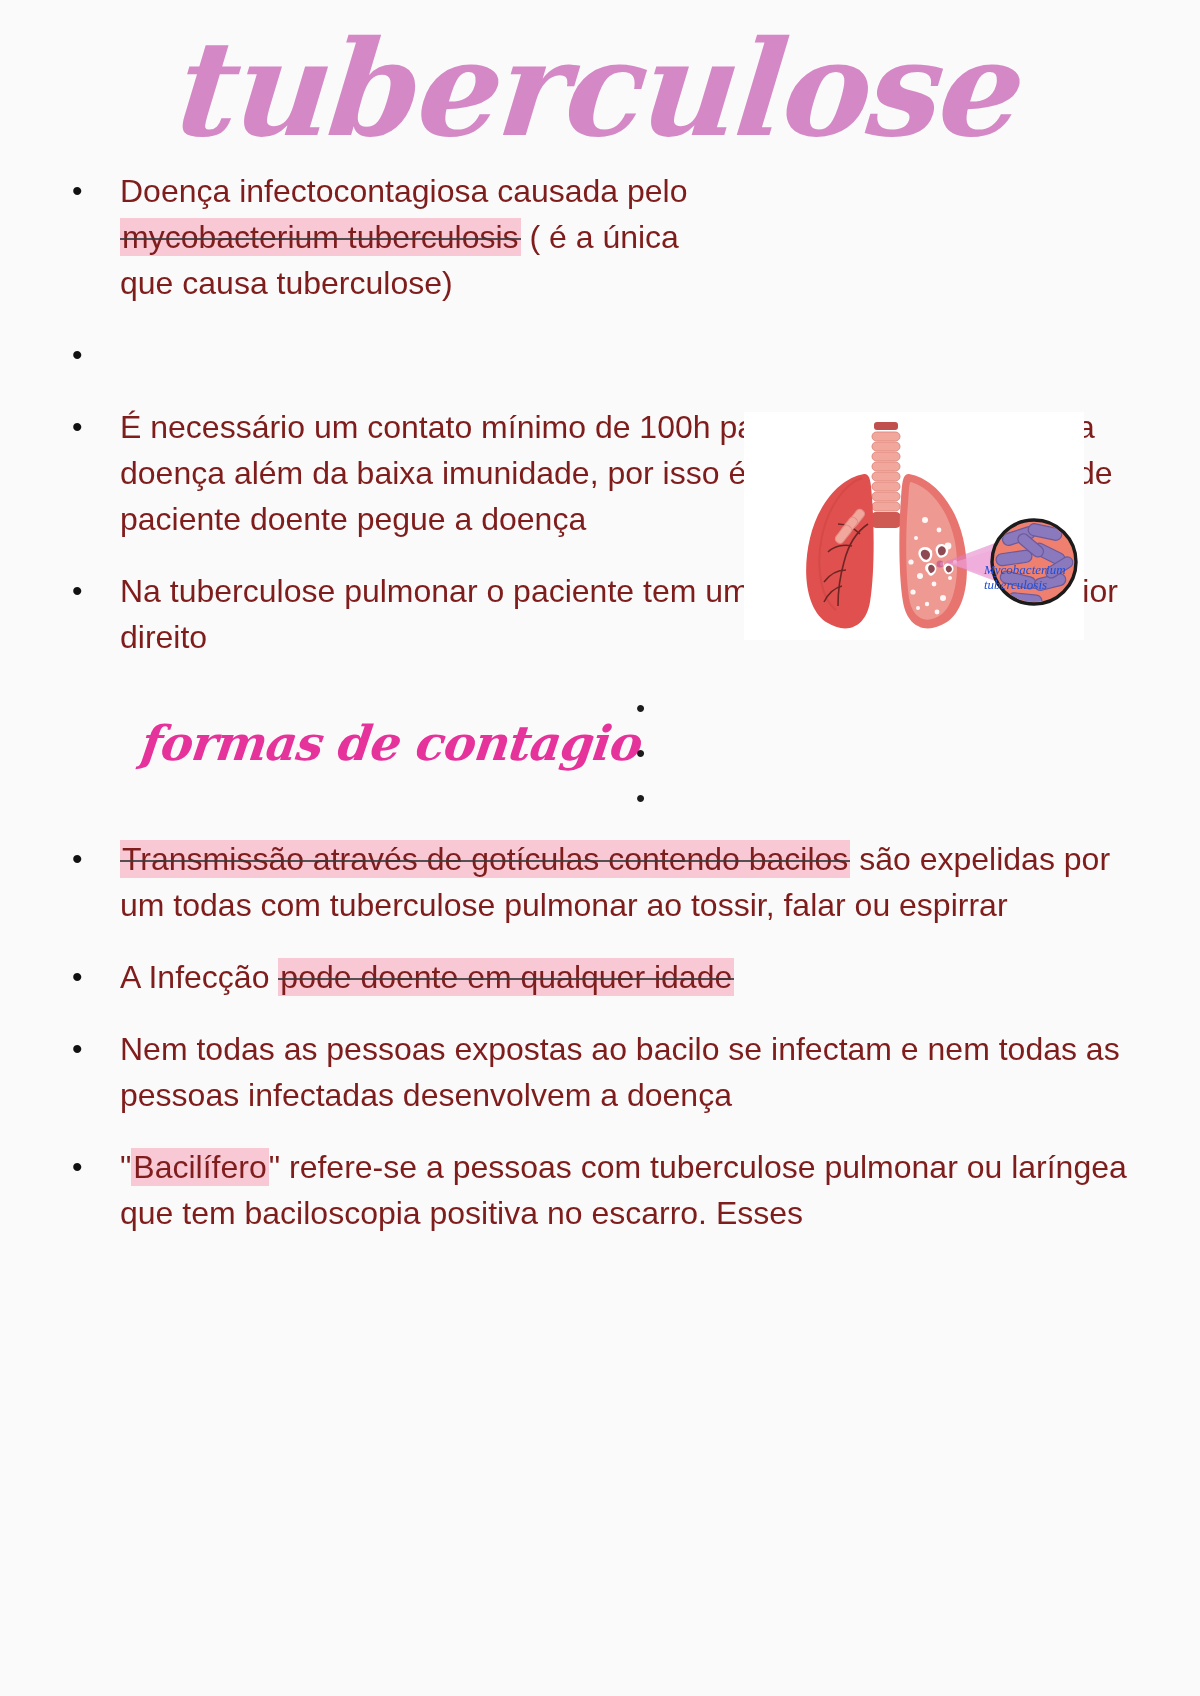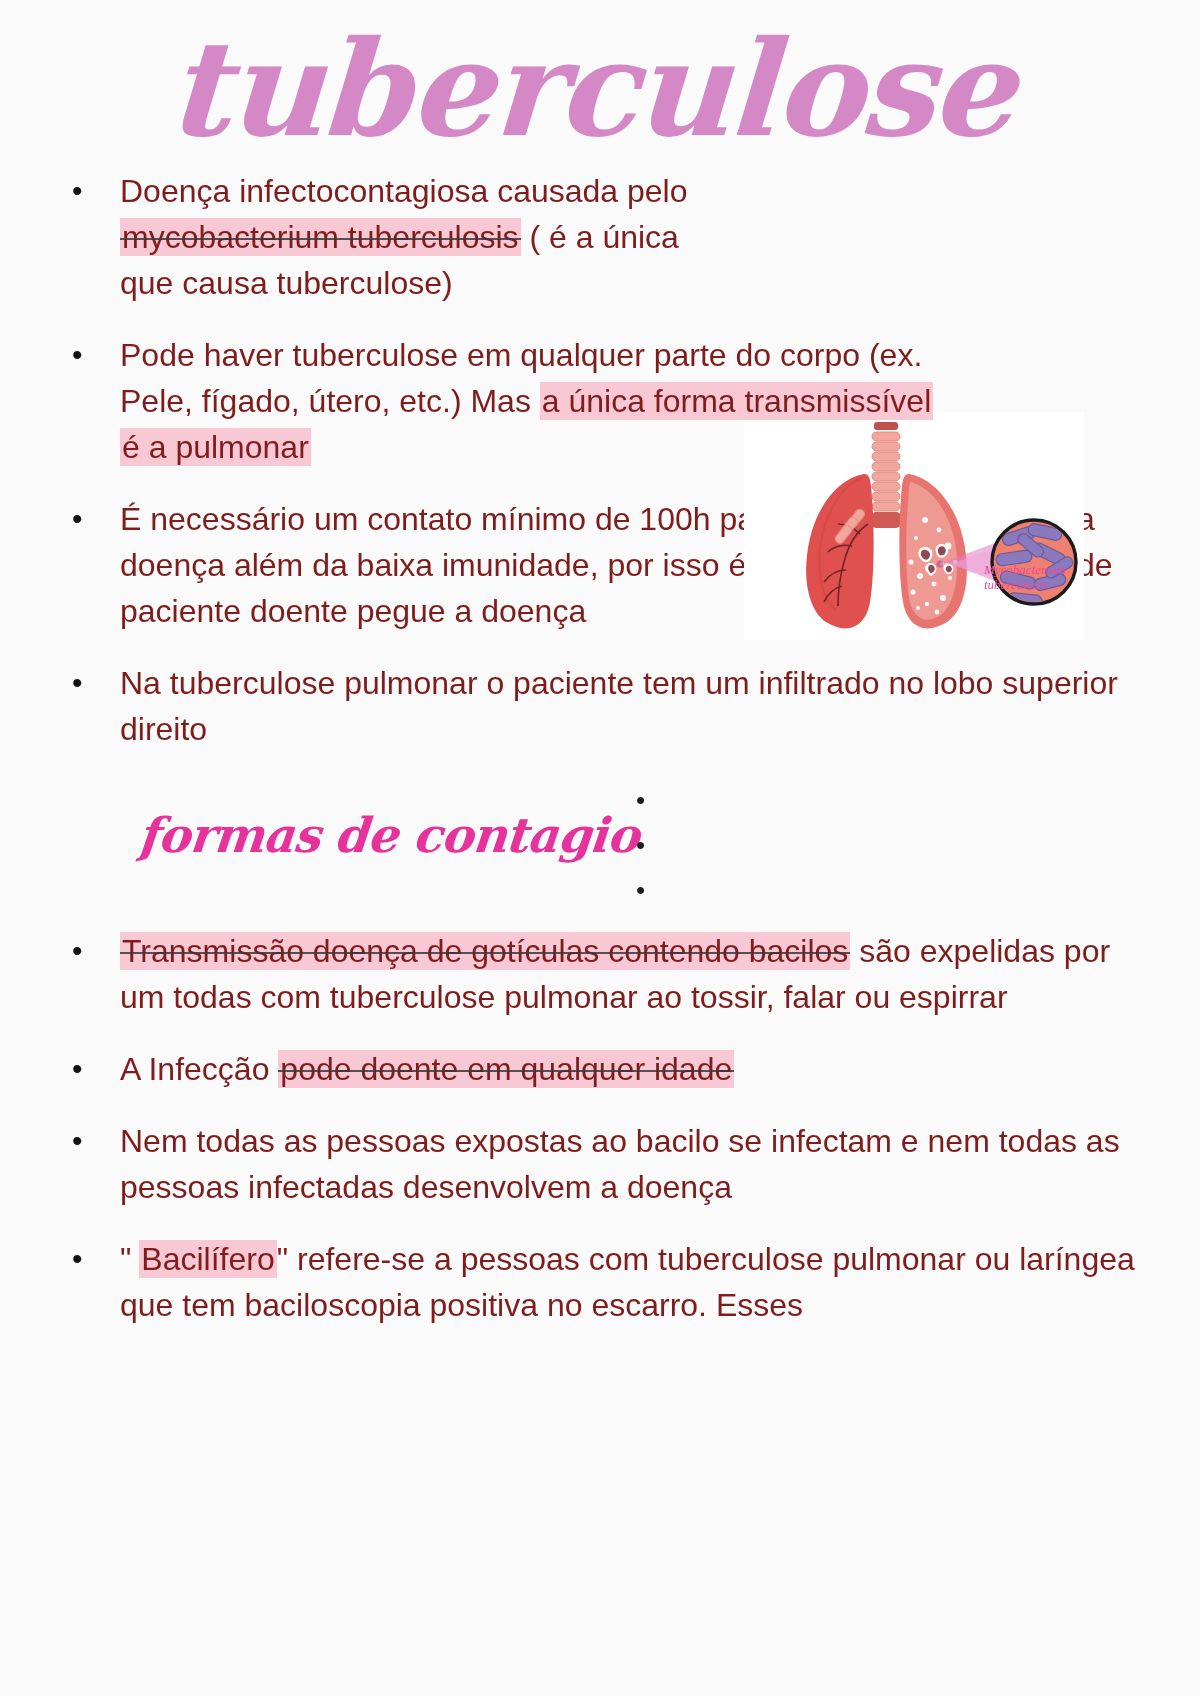--- a/index.html
+++ b/index.html
@@ -60,21 +60,20 @@
   .bullet-text {
     flex: 1 1 auto;
     font-size: 32px;
     line-height: 46px;
     color: #7f1d1d;
   }
   .hl {
     background: #f9c8d5;
     padding: 1px 2px;
     box-decoration-break: clone;
-    margin-left: 8px;
     -webkit-box-decoration-break: clone;
   }
   .hl-strike {
     background: #f9c8d5;
     padding: 1px 2px;
     box-decoration-break: clone;
     -webkit-box-decoration-break: clone;
     position: relative;
   }
   .hl-strike::after {
@@ -100,21 +99,21 @@
   }
   .figure svg { display: block; }
   .fig-caption {
     position: absolute;
     left: 240px;
     top: 150px;
     font-family: "Liberation Serif", serif;
     font-style: italic;
     font-size: 13px;
     line-height: 15px;
-    color: #ec4899;
+    color: #1d4ed8;
     white-space: nowrap;
   }
 
   
   .contagio-block {
     position: relative;
     height: 150px;
     margin-top: 6px;
   }
   .script-heading {
@@ -268,21 +267,20 @@
     </div>
   </div>
 
   <div id="upper-list">
       <div class="bullet-row">
         <div class="bullet-dot">•</div>
         <div class="bullet-text narrow"><span>Doença infectocontagiosa causada pelo </span><span class="hl-strike">mycobacterium tuberculosis</span><span> ( é a única que causa tuberculose)</span></div>
       </div>
       <div class="bullet-row">
         <div class="bullet-dot">•</div>
-        <div class="bullet-text narrow2"><span>Pode haver tuberculose em qualquer parte do corpo (ex. Pele, fígado, útero, etc.) Mas </span><span class="hl-strike">a única forma transmissível é a pulmonar</span></div>
       </div>
       <div class="bullet-row">
         <div class="bullet-dot">•</div>
         <div class="bullet-text"><span>É necessário um contato mínimo de 100h para ocorrer o contágio da doença além da baixa imunidade, por isso é comum que familiares de paciente doente pegue a doença</span></div>
       </div>
       <div class="bullet-row">
         <div class="bullet-dot">•</div>
         <div class="bullet-text"><span>Na tuberculose pulmonar o paciente tem um infiltrado no lobo superior  direito</span></div>
       </div>
     </div>
@@ -298,21 +296,21 @@
         </div>
         <div class="mini-row">
           <div class="mini-dot">•</div>
         </div>
       </div>
   </div>
 
   <div id="lower-list">
       <div class="bullet-row">
         <div class="bullet-dot">•</div>
-        <div class="bullet-text"><span class="hl-strike">Transmissão doença de gotículas contendo bacilos</span><span> são expelidas por um todas com tuberculose pulmonar ao tossir, falar ou espirrar</span></div>
+        <div class="bullet-text"><span class="hl-strike">Transmissão através de gotículas contendo bacilos</span><span> são expelidas por um todas com tuberculose pulmonar ao tossir, falar ou espirrar</span></div>
       </div>
       <div class="bullet-row">
         <div class="bullet-dot">•</div>
         <div class="bullet-text"><span>A Infecção </span><span class="hl-strike">pode doente em qualquer idade</span></div>
       </div>
       <div class="bullet-row">
         <div class="bullet-dot">•</div>
         <div class="bullet-text"><span>Nem todas as pessoas expostas ao bacilo se infectam e nem todas as pessoas infectadas desenvolvem a doença</span></div>
       </div>
       <div class="bullet-row">

